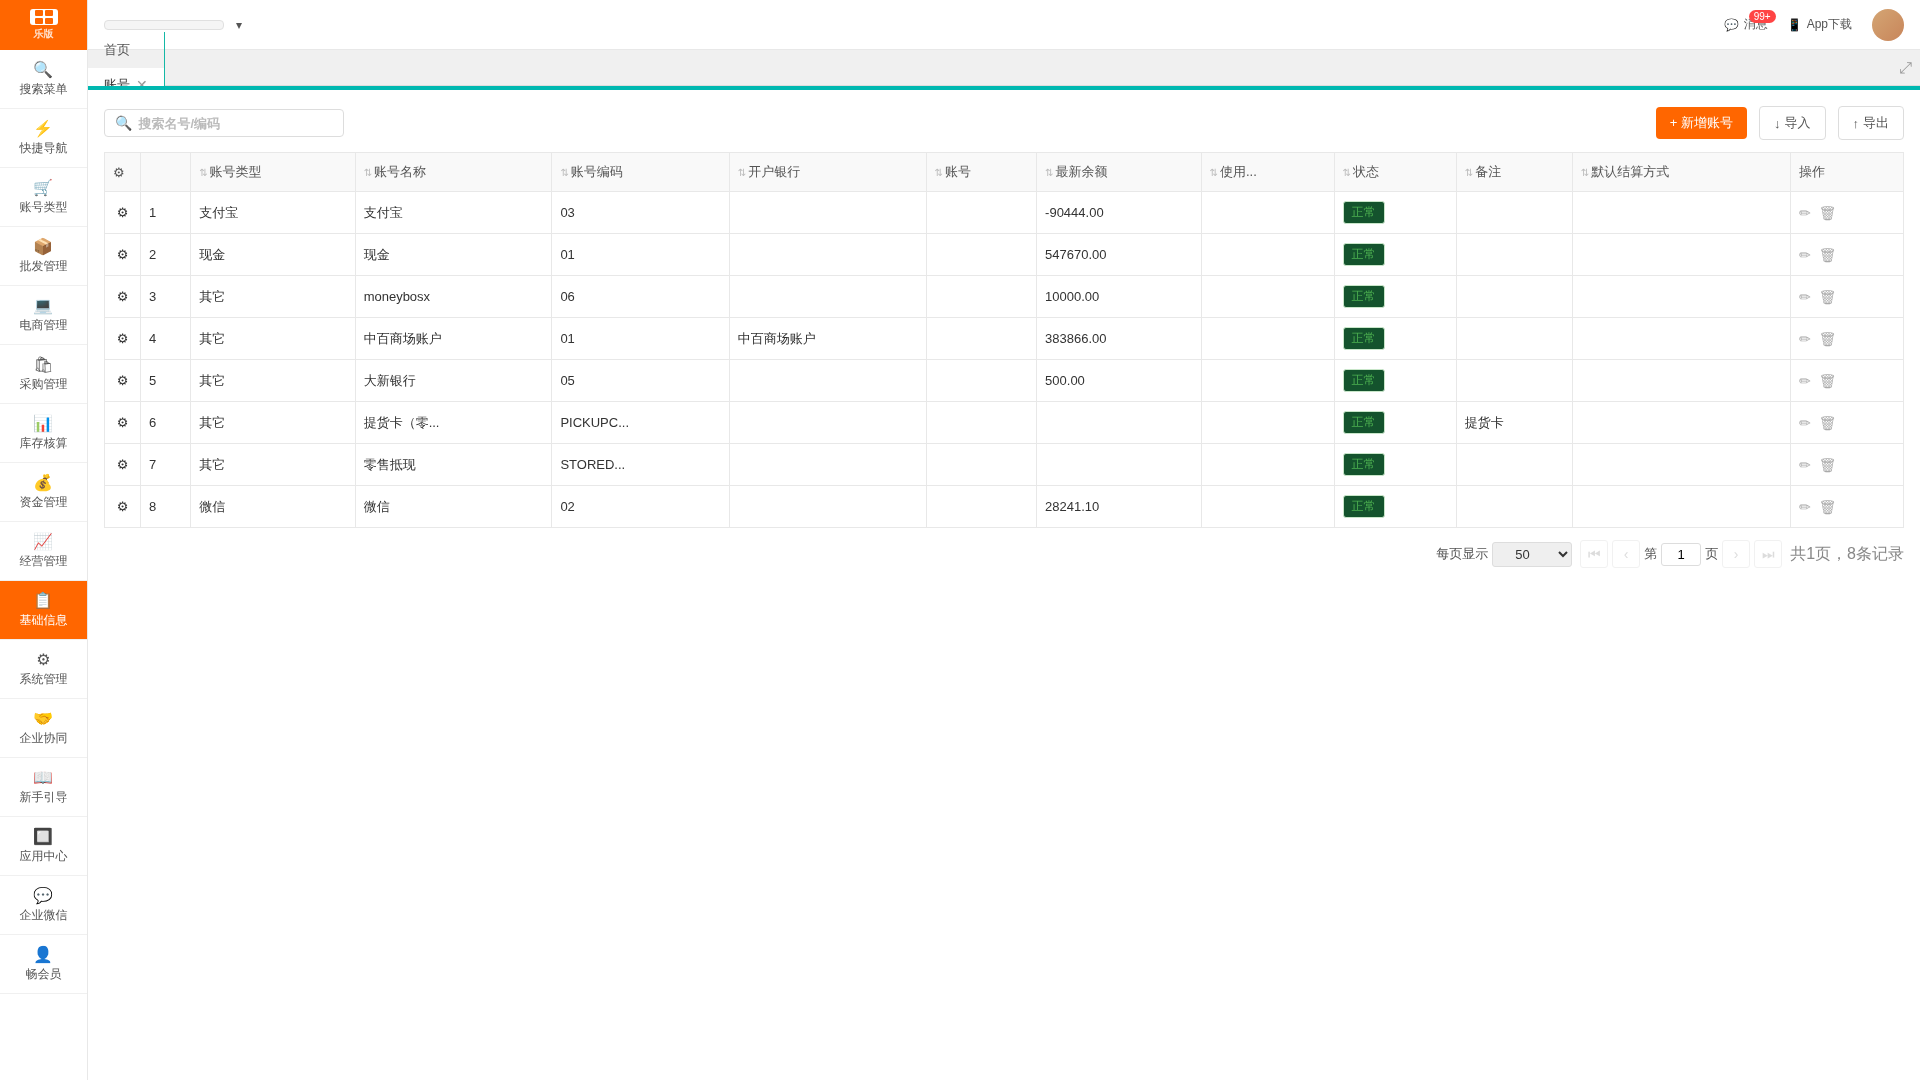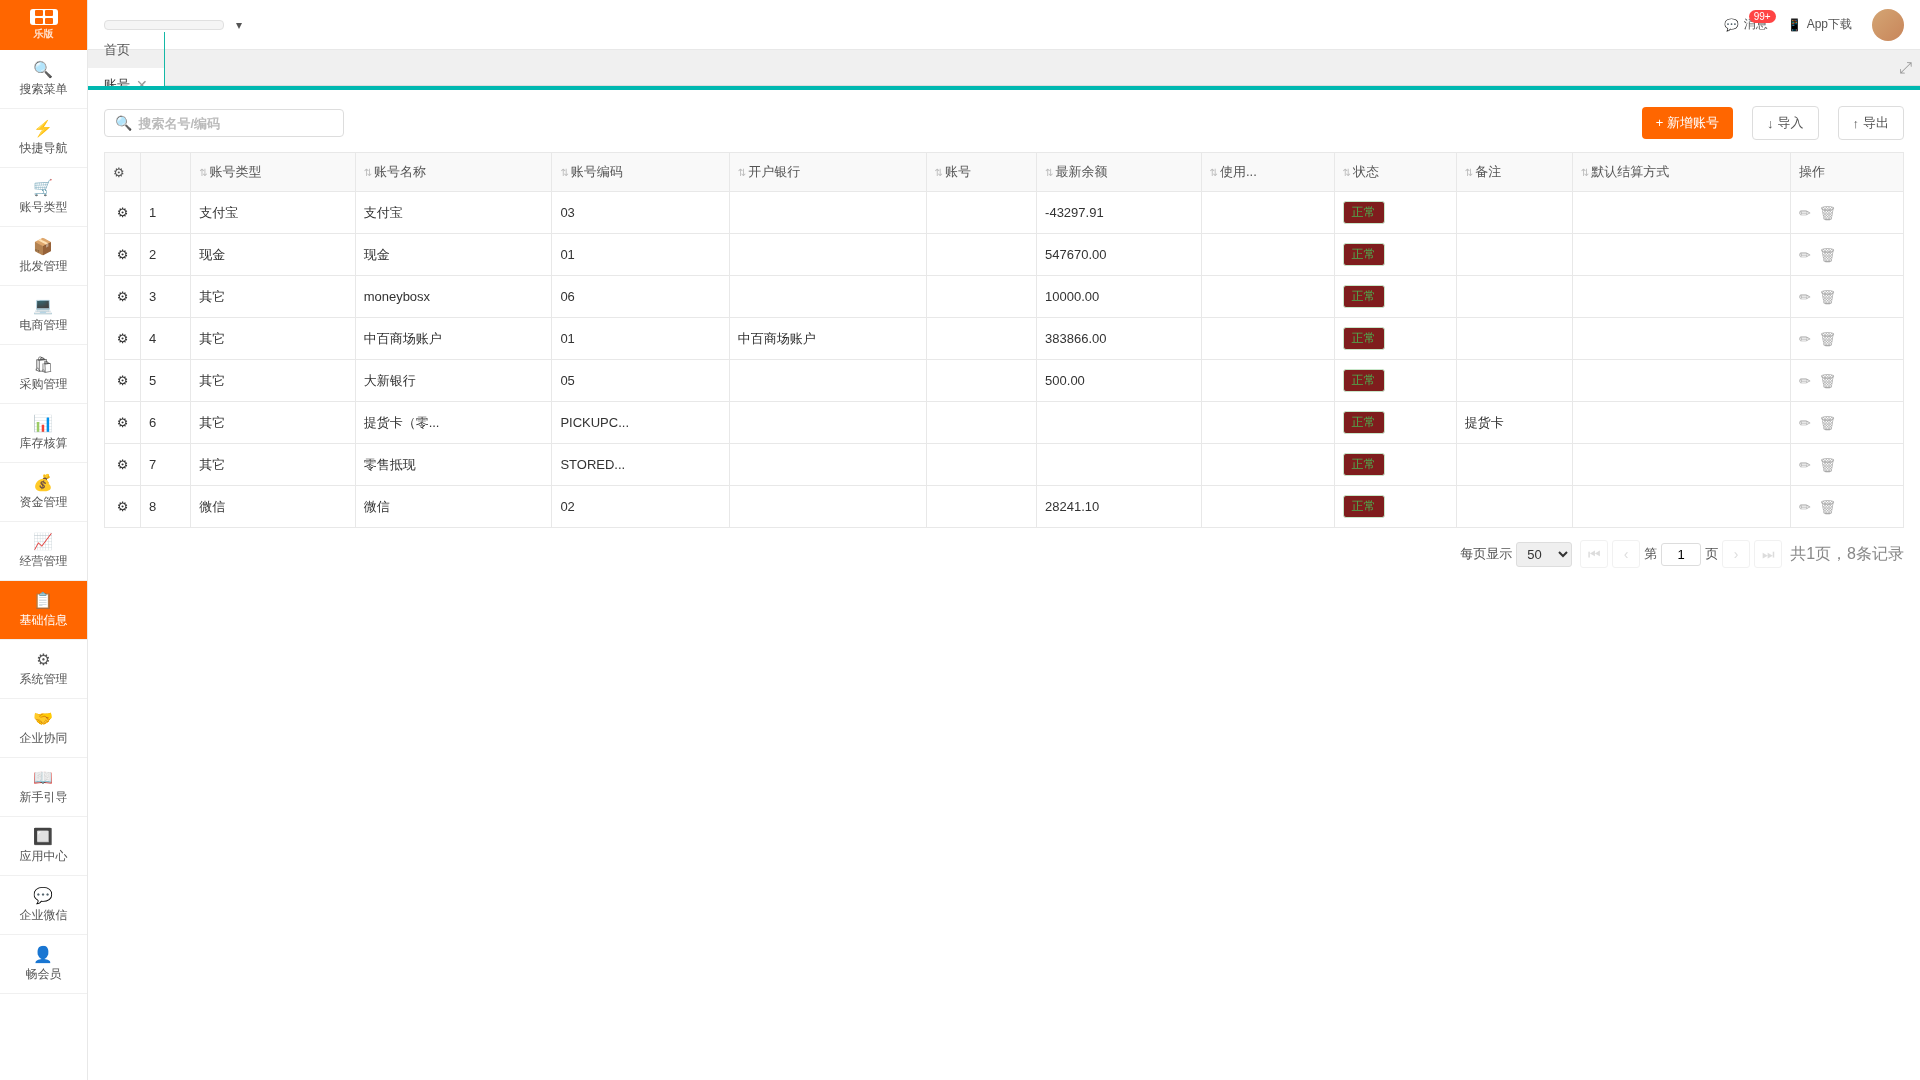--- a/index.html
+++ b/index.html
@@ -200,21 +200,21 @@
       border: none;
       outline: none;
       font-size: 13px;
       color: #333;
       width: 190px;
       background: transparent;
       font-weight: bold;
     }
     .search-box input::placeholder { color: #bbb; }
     .search-icon { color: #bbb; font-size: 14px; }
-    .toolbar-right { display: flex; align-items: center; gap: 19px; justify-content: center; }
+    .toolbar-right { display: flex; align-items: center; gap: 12px; justify-content: center; }
     .btn-primary {
       background: #ff6600;
       color: white;
       border: none;
       border-radius: 4px;
       padding: 7px 14px;
       font-size: 13px;
       cursor: pointer;
       display: flex;
       align-items: center;
@@ -253,21 +253,21 @@
       border: 1px solid #e8e8e8;
       padding: 9px 8px;
       color: #333;
       background: white;
     }
     .settings-icon-cell {
       text-align: center;
       width: 36px;
     }
     .status-badge {
-      background: #7f1d1d;
+      background: #14532d;
       color: #4caf50;
       border: 1px solid #c8e6c9;
       border-radius: 3px;
       padding: 2px 8px;
       font-size: 12px;
       display: inline-block;
     }
     .action-icons { display: flex; gap: 8px; align-items: center; }
     .action-icon { color: #aaa; cursor: pointer; font-size: 14px; }
 
@@ -283,21 +283,21 @@
     }
     .per-page-select {
       display: flex;
       align-items: center;
       gap: 4px;
       margin-left: 36px;
     }
     .per-page-select select {
       border: 1px solid #ddd;
       border-radius: 3px;
-      padding: 3px 6px;
+      padding: 3px 18px;
       font-size: 13px;
       color: #333;
       cursor: pointer;
     }
     .pagination-nav { display: flex; align-items: center; gap: 4px; }
     .page-btn {
       border: 1px solid #ddd;
       background: white;
       width: 28px;
       height: 28px;
@@ -493,21 +493,21 @@
         </thead>
       <tbody id="table-body">
           <tr>
             <td class="settings-icon-cell"><span>⚙</span></td>
             <td>1</td>
             <td>支付宝</td>
             <td>支付宝</td>
             <td>03</td>
             <td></td>
             <td></td>
-            <td>-43297.91</td>
+            <td>-90444.00</td>
             <td></td>
             <td><span class="status-badge">正常</span></td>
             <td></td>
             <td></td>
             <td>
     <div class="action-icons">
       <span class="action-icon">✏</span>
       <span class="action-icon">🗑</span>
     </div>
             </td>

